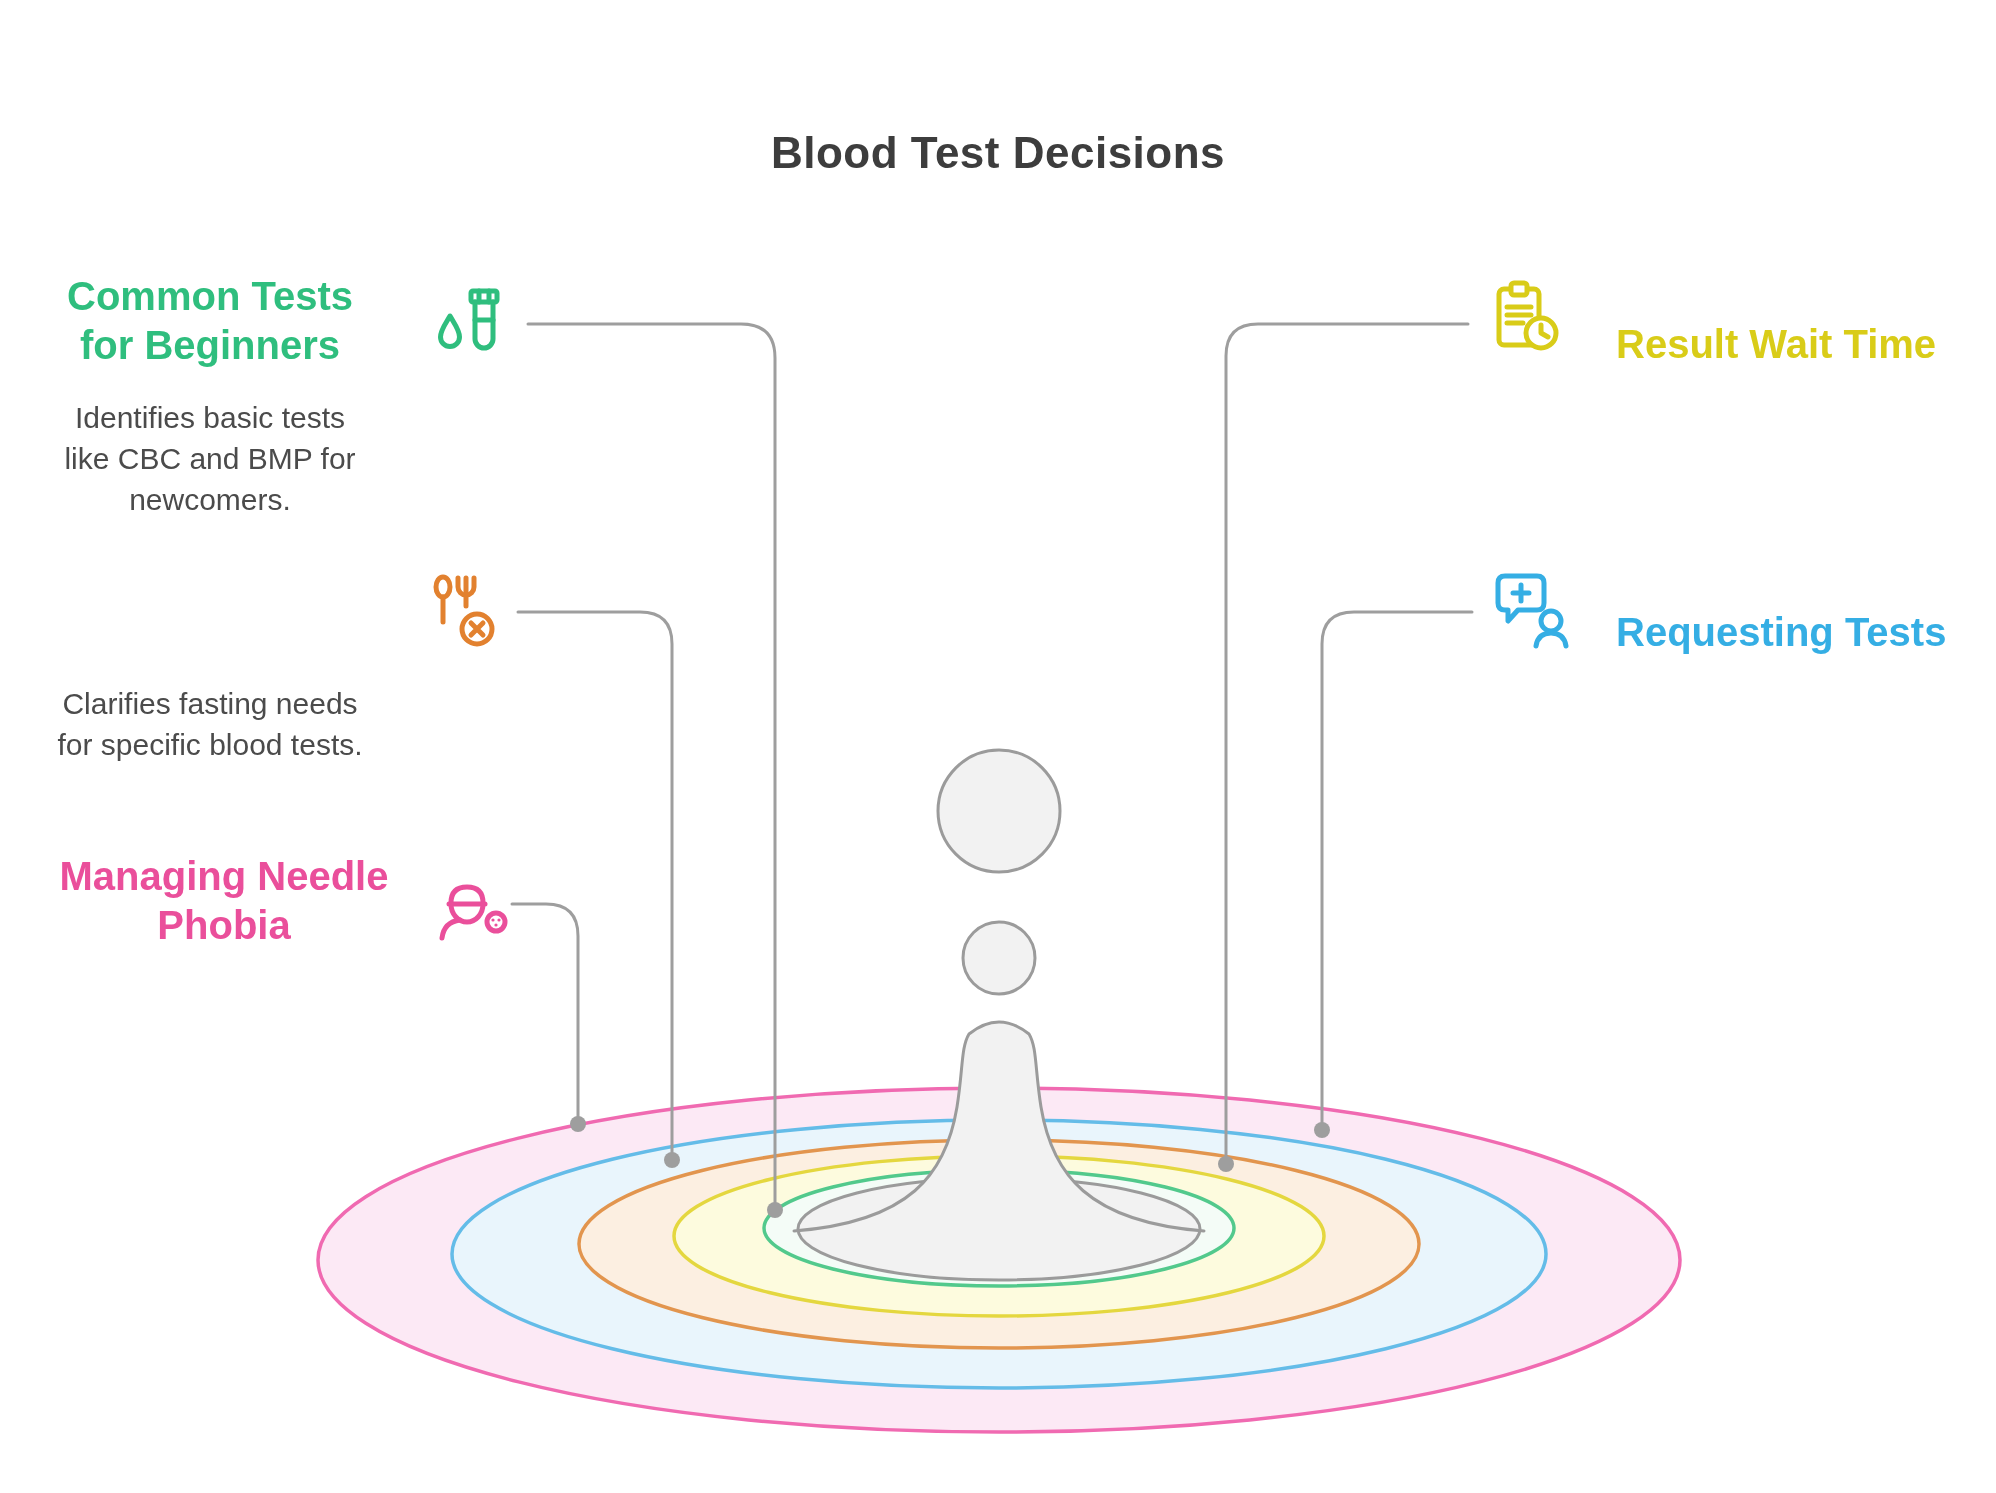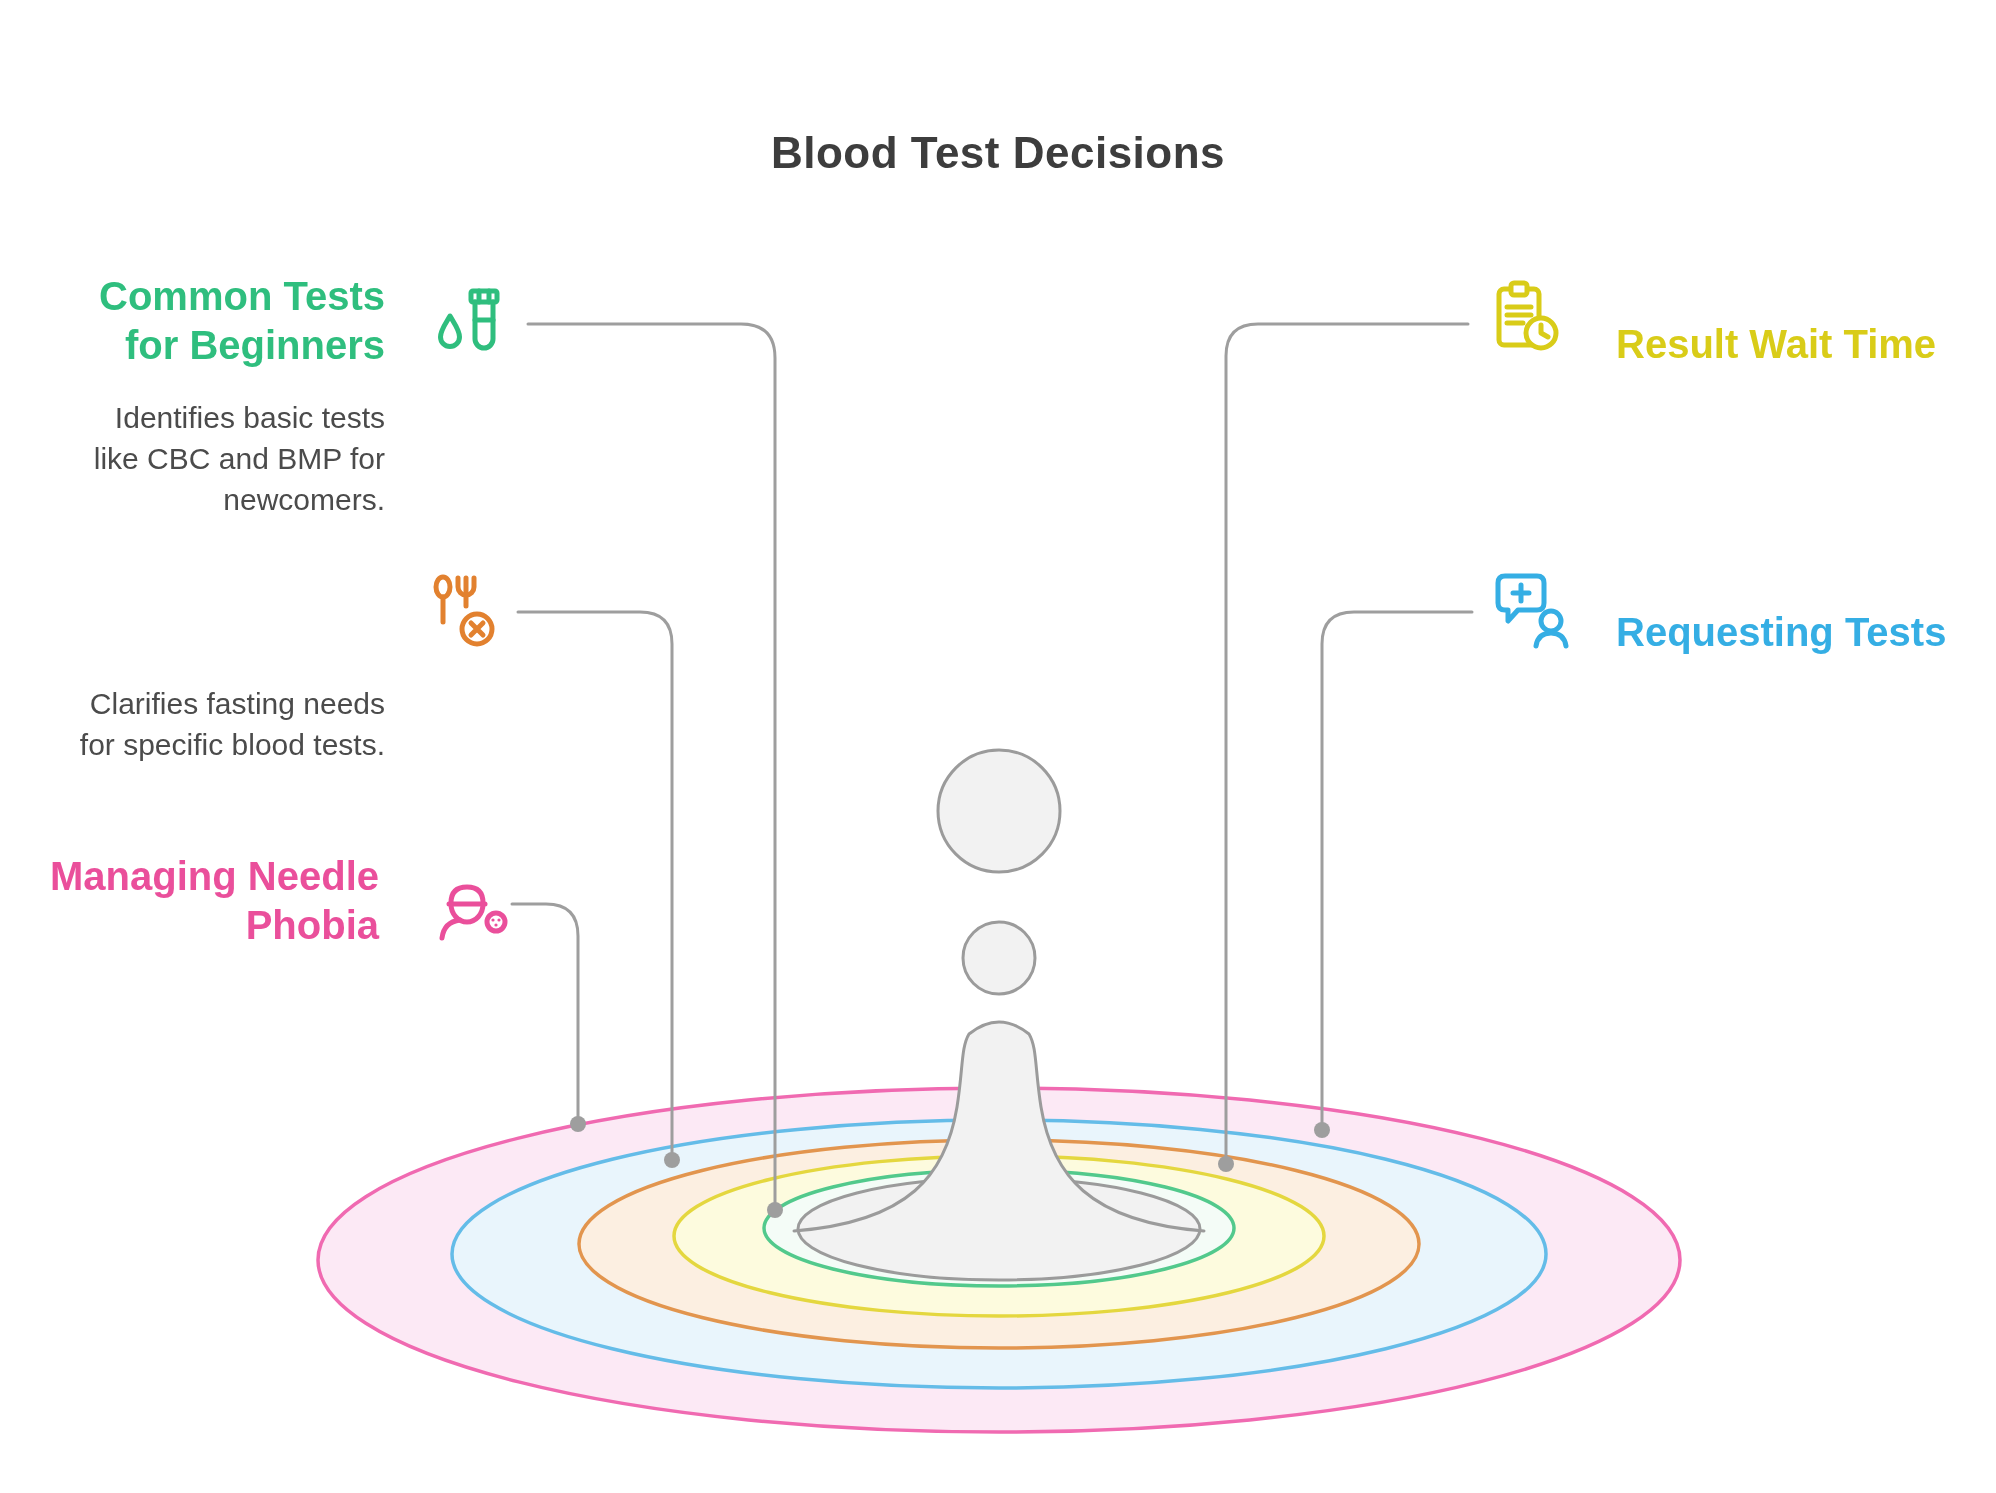--- a/index.html
+++ b/index.html
@@ -21,30 +21,30 @@
   .item-heading{
     position:absolute;margin:0;
     font-size:40px;font-weight:700;line-height:1.22;
     white-space:pre-line;
   }
   .item-desc{
     position:absolute;margin:0;
     font-size:30px;line-height:1.36;color:#4b4b4b;
     white-space:pre-line;
   }
-  .left{text-align:right;}
+  .left{text-align:center;}
   .right{text-align:left;}
   .icon{position:absolute;width:96px;height:96px;}
   .icon svg{display:block;width:96px;height:96px;}
 
   .h1{left:35px;top:240px;width:350px;color:#2fbe7e;}
   .d1{left:35px;top:366px;width:350px;}
   .h2{left:35px;top:530px;width:350px;color:#e2812f;}
   .d2{left:35px;top:652px;width:350px;}
-  .h3{left:29px;top:820px;width:350px;color:#ea4f9b;}
+  .h3{left:49px;top:820px;width:350px;color:#ea4f9b;}
   .d3{left:35px;top:944px;width:350px;}
   .h4{left:1616px;top:288px;width:400px;color:#d9cc18;}
   .d4{left:1616px;top:366px;width:380px;}
   .h5{left:1616px;top:576px;width:400px;color:#35aee4;}
   .d5{left:1616px;top:654px;width:380px;}
 
   .i1{left:420px;top:246px;}
   .i2{left:414px;top:534px;}
   .i3{left:424px;top:826px;}
   .i4{left:1478px;top:242px;}

